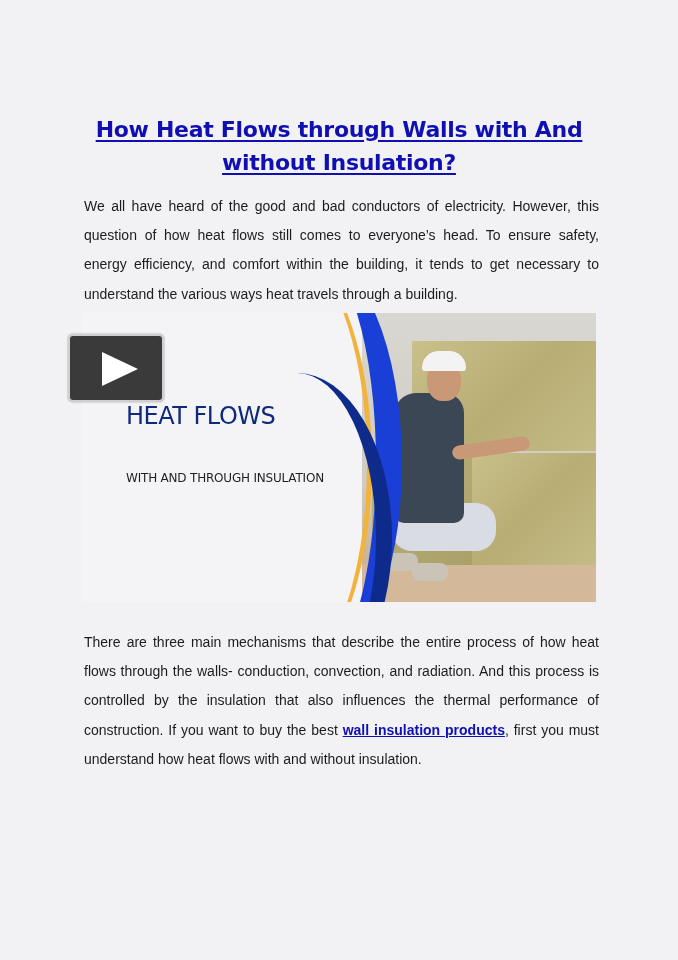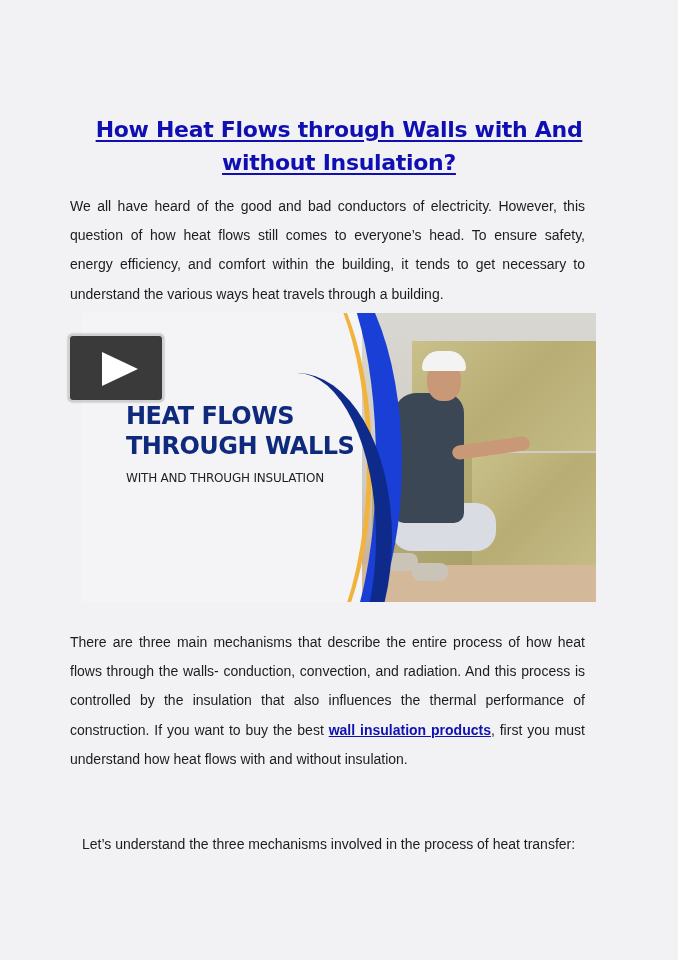--- a/index.html
+++ b/index.html
@@ -13,21 +13,21 @@
     .page { position: absolute; left: 0; top: 0; width: 678px; height: 960px; }
     .title {
       position: absolute; left: 82px; top: 98px; width: 514px;
       text-align: center;
       font-family: "DejaVu Sans", sans-serif;
       font-weight: bold; font-size: 22px; line-height: 33px;
       color: #0f0fb4; text-decoration: underline; text-underline-offset: 3px;
       letter-spacing: -0.3px;
     }
     .para {
-      position: absolute; left: 70px; width: 515px;
+      position: absolute; left: 84px; width: 515px;
       font-size: 14px; line-height: 29.2px; text-align: justify;
       text-align-last: left; color: #1c1c1c;
     }
     .p1 { top: 178px; }
     .p2 { top: 614px; }
     .link { color: #0f0fb4; font-weight: bold; text-decoration: underline; margin-top: 48px; }
     .h2 {
       position: absolute; left: 82px; top: 783px;
       font-size: 20px; font-weight: bold; color: #111; letter-spacing: -0.4px;
     }
@@ -62,21 +62,21 @@
     .swoosh-navy {
       position: absolute; left: 120px; top: 60px; width: 190px; height: 330px;
       border-radius: 50%; border-right: 16px solid #0e2a8a; box-sizing: border-box;
     }
     .swoosh-orange {
       position: absolute; left: 104px; top: -70px; width: 186px; height: 440px;
       border-radius: 50%; border-right: 5px solid #f2b33d; box-sizing: border-box;
     }
     .banner-h1 {
       position: absolute; left: 44px; top: 88px;
-      font-family: "DejaVu Sans", sans-serif; font-weight: bold;
+      font-family: "DejaVu Sans", sans-serif; font-weight: normal;
       font-size: 24px; line-height: 30px; color: #0f2a7c; letter-spacing: -0.5px;
     }
     .banner-sub {
       position: absolute; left: 44px; top: 158px;
       font-family: "DejaVu Sans", sans-serif; font-size: 12px; color: #1f1f1f; letter-spacing: -0.2px;
     }
 
     .play-btn {
       position: absolute; left: 68px; top: 334px; width: 96px; height: 68px;
       background: #3a3a3a; border: 2px solid #cfcfcf; border-radius: 5px;
@@ -105,28 +105,26 @@
     <div class="person-cap"></div>
     <div class="person-shoe s1"></div>
     <div class="person-shoe s2"></div>
 
     <div class="swoosh-orange"></div>
     <div class="swoosh-blue"></div>
     <div class="swoosh-navy"></div>
 
     <div class="banner-h1">
       <div>HEAT FLOWS</div>
-      <div>THROUGH WALLS</div>
     </div>
     <div class="banner-sub">WITH AND THROUGH INSULATION</div>
   </div>
 
   <div class="play-btn">
     <svg width="40" height="38" viewBox="0 0 40 38">
       <polygon points="2,2 38,19 2,36" fill="#ffffff"></polygon>
     </svg>
   </div>
 
   <p class="para p2"><span>There are three main mechanisms that describe the entire process of how heat flows through the walls- conduction, convection, and radiation. And this process is controlled by the insulation that also influences the thermal performance of construction. If you want to buy the best </span><a class="link">wall insulation products</a><span>, first you must understand how heat flows with and without insulation.</span></p>
 
 
-  <p class="p3">Let’s understand the three mechanisms involved in the process of heat transfer:</p>
 </div>
 
 </body></html>

